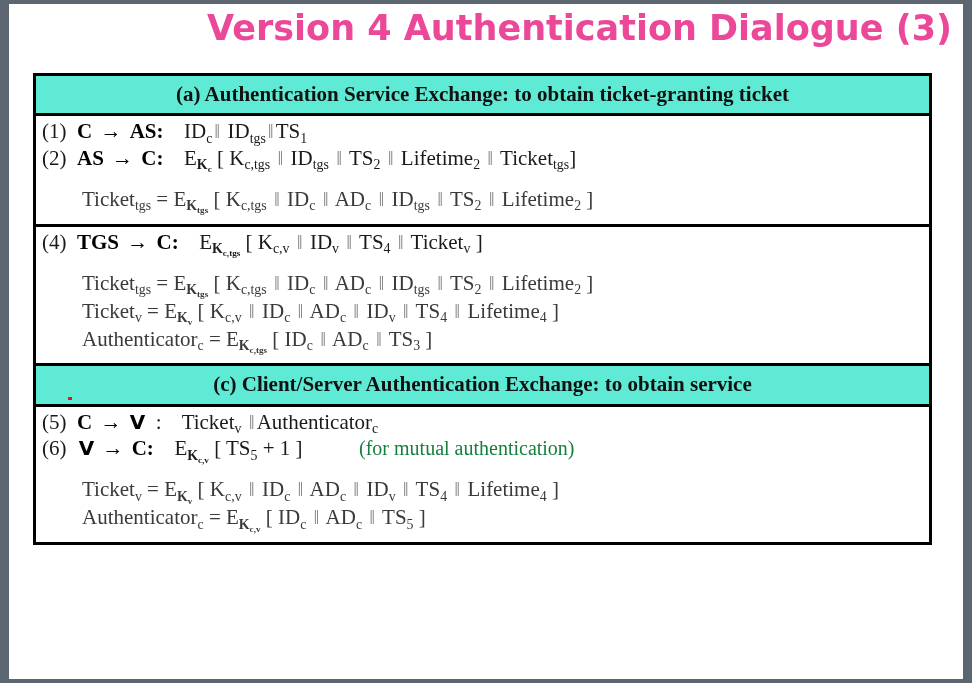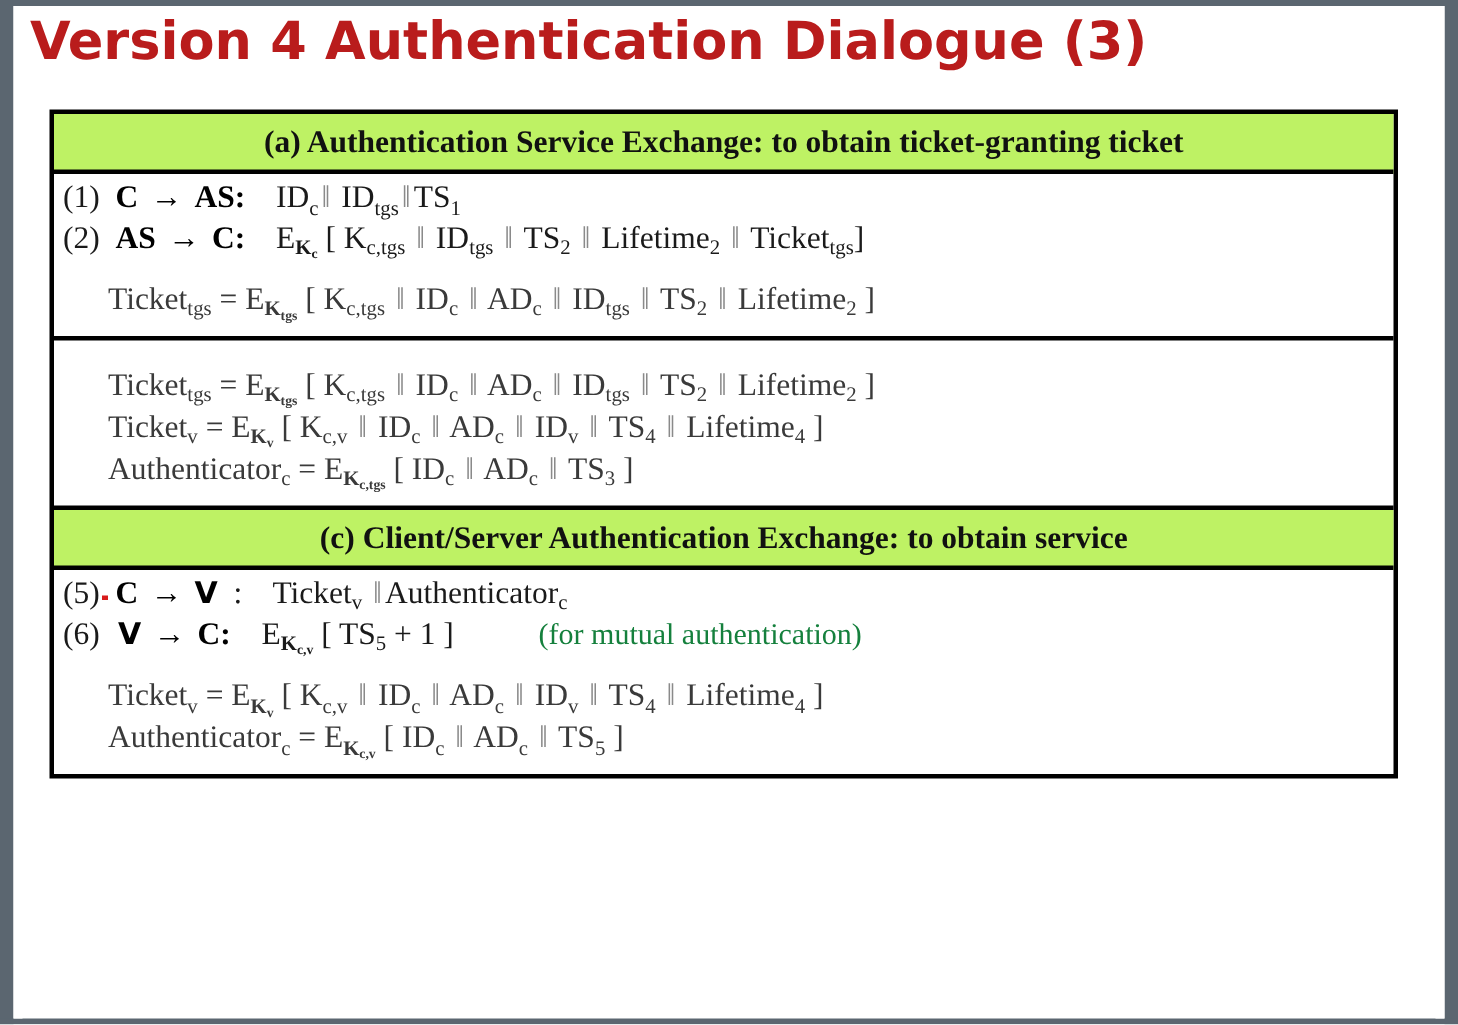--- a/index.html
+++ b/index.html
@@ -46,42 +46,42 @@
   }
   .inner-gap-left  { left: 9px; }
   .inner-gap-right { right: 9px; }
 
   
   .slide-title {
     position: absolute;
     top: 10px;
     left: 20px;
     right: 20px;
-    text-align: left;
-    color: #b91c1c;
+    text-align: right;
+    color: #ec4899;
     font-family: "DejaVu Sans", sans-serif;
     font-size: 35px;
     font-weight: bold;
     letter-spacing: 0px;
     line-height: 1.05;
     white-space: nowrap;
   }
 
   
   .kerberos-table {
     position: absolute;
     left: 33px;
     top: 73px;
     width: 899px;
     border: 3px solid #000000;
     box-sizing: border-box;
     background: #ffffff;
   }
   .section-header {
-    background: #bef264;
+    background: #5eead4;
     border-bottom: 3px solid #000000;
     text-align: center;
     font-family: "Liberation Serif", serif;
     font-weight: bold;
     font-size: 21px;
     color: #111111;
     padding: 6px 4px 7px 4px;
     line-height: 1.15;
   }
   .section-body {
@@ -96,21 +96,21 @@
     color: #1a1a1a;
     line-height: 1.28;
     padding-left: 6px;
     white-space: nowrap;
   }
   .def-line {
     font-family: "Liberation Serif", serif;
     font-size: 21px;
     color: #3a3a3a;
     line-height: 1.33;
-    padding-left: 36px;
+    padding-left: 46px;
     white-space: nowrap;
   }
   .spacer-line {
     height: 14px;
   }
   .lbl {
     font-weight: bold;
     color: #000000;
   }
   .arrow {
@@ -195,20 +195,28 @@
 
       <div class="def-line">
         Ticket<sub>tgs</sub> = E<sub class="bsub">K<sub>tgs</sub></sub> [ K<sub>c,tgs</sub> <span class="sep">‖</span> ID<sub>c</sub> <span class="sep">‖</span> AD<sub>c</sub> <span class="sep">‖</span> ID<sub>tgs</sub> <span class="sep">‖</span> TS<sub>2</sub> <span class="sep">‖</span> Lifetime<sub>2</sub> ]
       </div>
     </div>
 
     <div class="section-divider"></div>
     <div class="section-body">
 
 
+      <div class="msg-line">
+        <span>(4)</span>
+        <span class="lbl">&nbsp;TGS</span>
+        <span class="arrow lbl">→</span>
+        <span class="lbl">C:</span>
+        <span class="mono-gap"></span>
+        <span>E<sub class="bsub">K<sub>c,tgs</sub></sub> [ K<sub>c,v</sub> <span class="sep">‖</span> ID<sub>v</sub> <span class="sep">‖</span> TS<sub>4</sub> <span class="sep">‖</span> Ticket<sub>v</sub> ]</span>
+      </div>
 
       <div class="spacer-line"></div>
 
       <div class="def-line">
         Ticket<sub>tgs</sub> = E<sub class="bsub">K<sub>tgs</sub></sub> [ K<sub>c,tgs</sub> <span class="sep">‖</span> ID<sub>c</sub> <span class="sep">‖</span> AD<sub>c</sub> <span class="sep">‖</span> ID<sub>tgs</sub> <span class="sep">‖</span> TS<sub>2</sub> <span class="sep">‖</span> Lifetime<sub>2</sub> ]
       </div>
       <div class="def-line">
         Ticket<sub>v</sub> = E<sub class="bsub">K<sub>v</sub></sub> [ K<sub>c,v</sub> <span class="sep">‖</span> ID<sub>c</sub> <span class="sep">‖</span> AD<sub>c</sub> <span class="sep">‖</span> ID<sub>v</sub> <span class="sep">‖</span> TS<sub>4</sub> <span class="sep">‖</span> Lifetime<sub>4</sub> ]
       </div>
       <div class="def-line">

